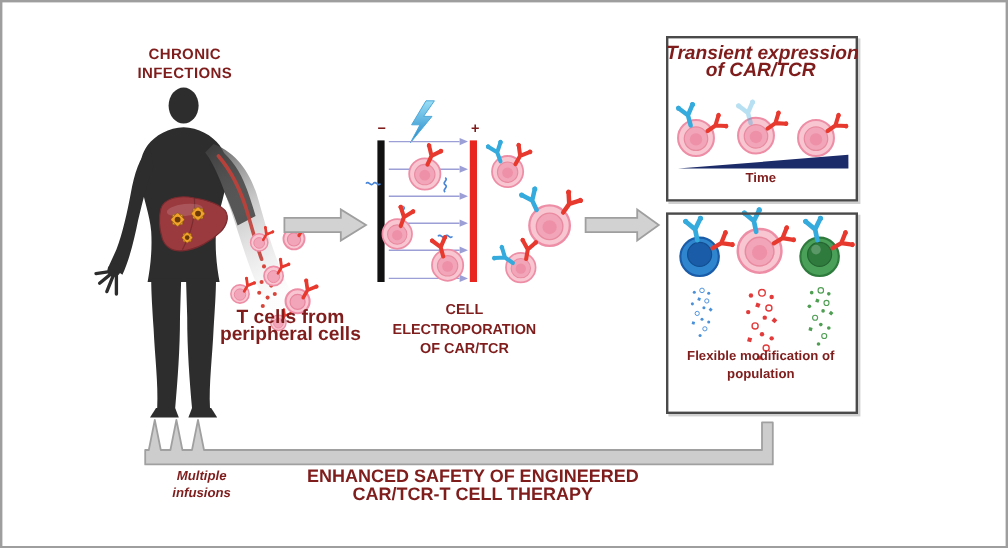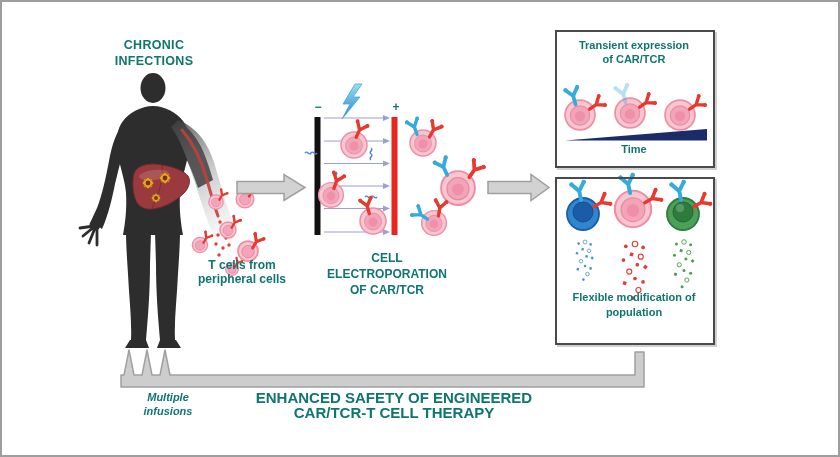--- a/index.html
+++ b/index.html
@@ -16,30 +16,30 @@
     position:absolute;
     border:2px solid #4a4a4a;
     background:transparent;
     box-shadow:2px 2px 0 rgba(170,170,170,.55);
     z-index:2;
   }
   .box-transient{left:553px;top:28px;width:156px;height:134px;}
   .box-flexible{left:553px;top:175px;width:156px;height:164px;}
   .t{
     position:absolute;z-index:3;
-    font-weight:bold;color:#0f766e;
+    font-weight:bold;color:#7f1d1d;
     text-align:center;white-space:nowrap;
   }
   .t div{white-space:nowrap;}
   .lbl-chronic{left:90px;top:35px;width:124px;font-size:12.5px;line-height:16px;letter-spacing:.3px;}
-  .lbl-tcells{left:168px;top:256px;width:144px;font-size:12px;line-height:14px;}
+  .lbl-tcells{left:168px;top:256px;width:144px;font-size:16px;line-height:14px;}
   .lbl-minus{left:306px;top:98px;width:20px;font-size:12px;}
   .lbl-plus{left:384px;top:98px;width:20px;font-size:12px;}
   .lbl-electro{left:293px;top:248px;width:184px;font-size:12px;line-height:16px;}
-  .lbl-box1-title{left:553px;top:36px;width:158px;font-size:11px;line-height:14px;}
+  .lbl-box1-title{left:553px;top:36px;width:158px;font-size:16px;line-height:14px;font-style:italic;}
   .lbl-time{left:553px;top:141px;width:158px;font-size:11px;}
   .lbl-box2-caption{left:553px;top:288px;width:158px;font-size:11px;line-height:15px;}
   .lbl-infusions{left:114px;top:388px;width:104px;font-size:11px;line-height:14px;font-style:italic;}
   .lbl-safety{left:230px;top:388px;width:324px;font-size:15px;line-height:15px;}
 </style>
 </head>
 <body>
 
 <div class="canvas">
 

